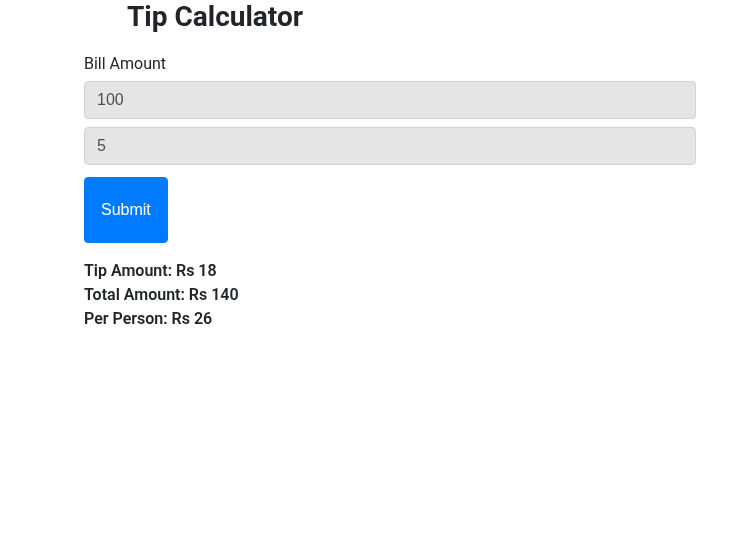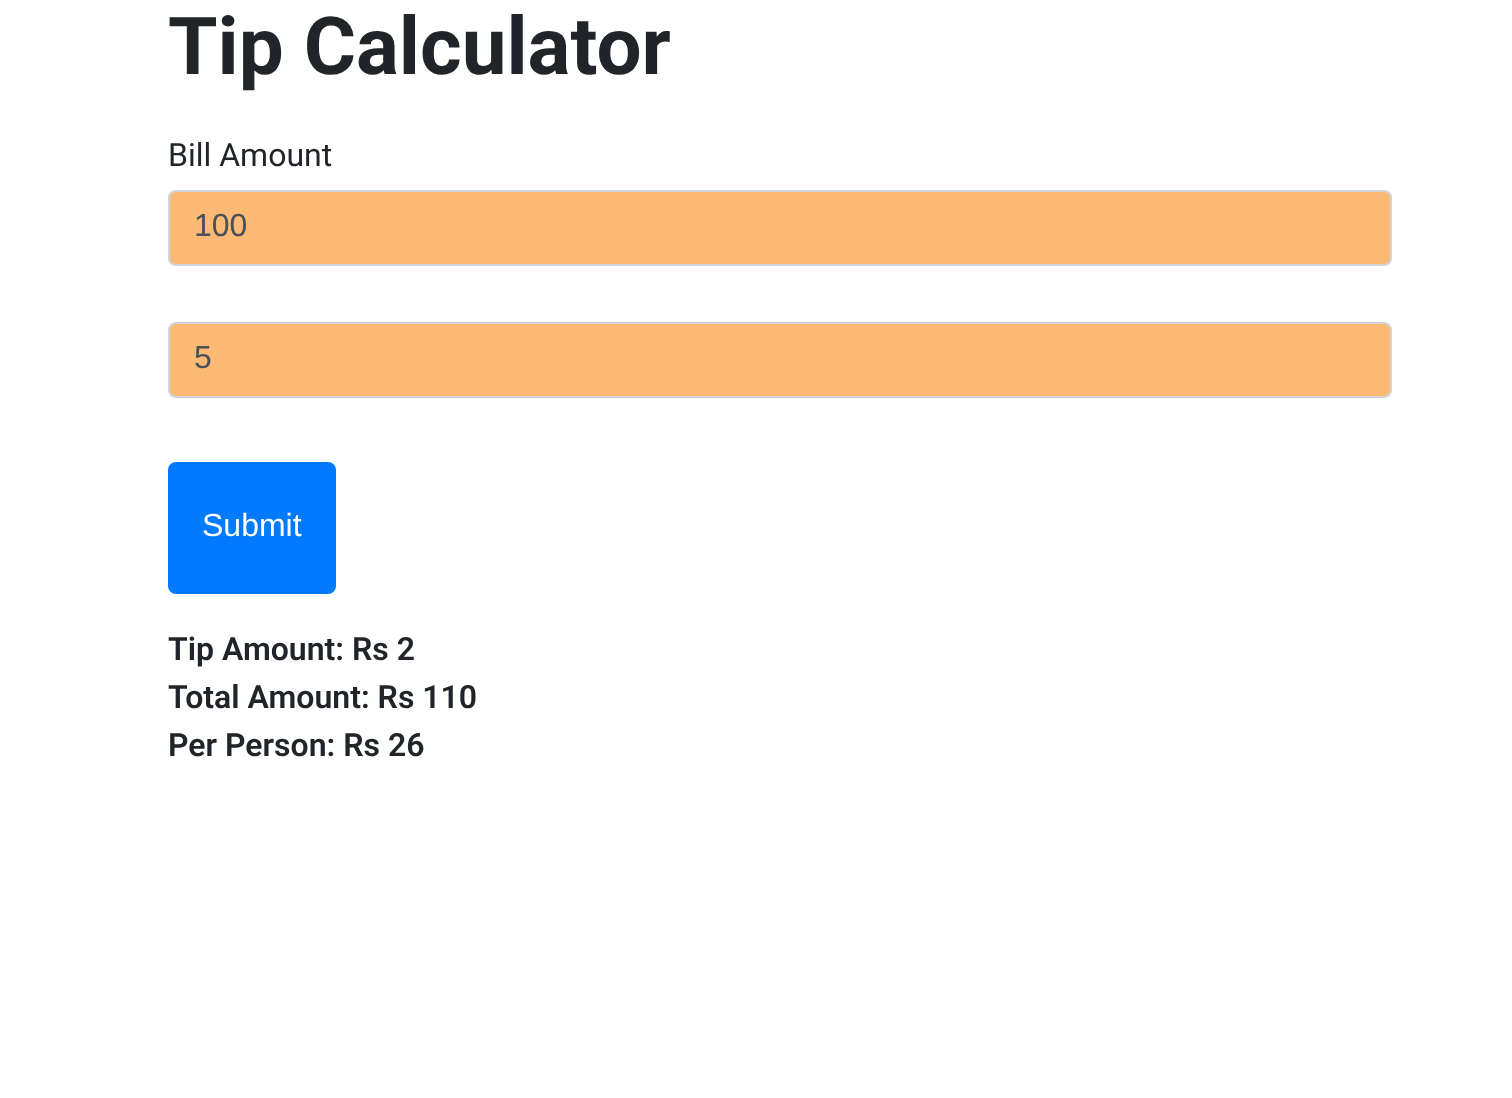--- a/index.html
+++ b/index.html
@@ -12,45 +12,46 @@
       width: 756px;
       height: 549px;
       background: #fff;
       color: #212529;
     }
     .container {
       padding-left: 84px;
       padding-right: 60px;
     }
     h1 {
-      font-size: 40px;
+      font-size: 28px;
       font-weight: 700;
       margin-bottom: 20px;
       line-height: 1.2;
+      margin-left: 43px;
     }
     .form-group {
-      margin-bottom: 28px;
+      margin-bottom: 8px;
     }
     label {
       display: block;
       font-size: 16px;
       font-weight: 400;
       margin-bottom: 8px;
       color: #212529;
     }
     input.form-control {
       display: block;
       width: 100%;
       height: 38px;
       padding: 6px 12px;
       font-size: 16px;
       font-weight: 400;
       line-height: 1.5;
       color: #495057;
-      background-color: #fdba74;
+      background-color: #e5e5e5;
       border: 1px solid #ced4da;
       border-radius: 4px;
     }
     .btn {
       display: inline-block;
       font-weight: 400;
       text-align: left;
       vertical-align: middle;
       cursor: pointer;
       background-color: #007bff;
@@ -86,17 +87,17 @@
   <div class="form-group">
   </div>
 
   <div class="form-group">
     <input type="text" class="form-control" value="5" style="">
   </div>
 
   <button class="btn">Submit</button>
 
   <div class="results">
-    <p>Tip Amount: Rs 2</p>
-    <p>Total Amount: Rs 110</p>
+    <p>Tip Amount: Rs 18</p>
+    <p>Total Amount: Rs 140</p>
     <p>Per Person: Rs 26</p>
   </div>
 </div>
 
 </body></html>

